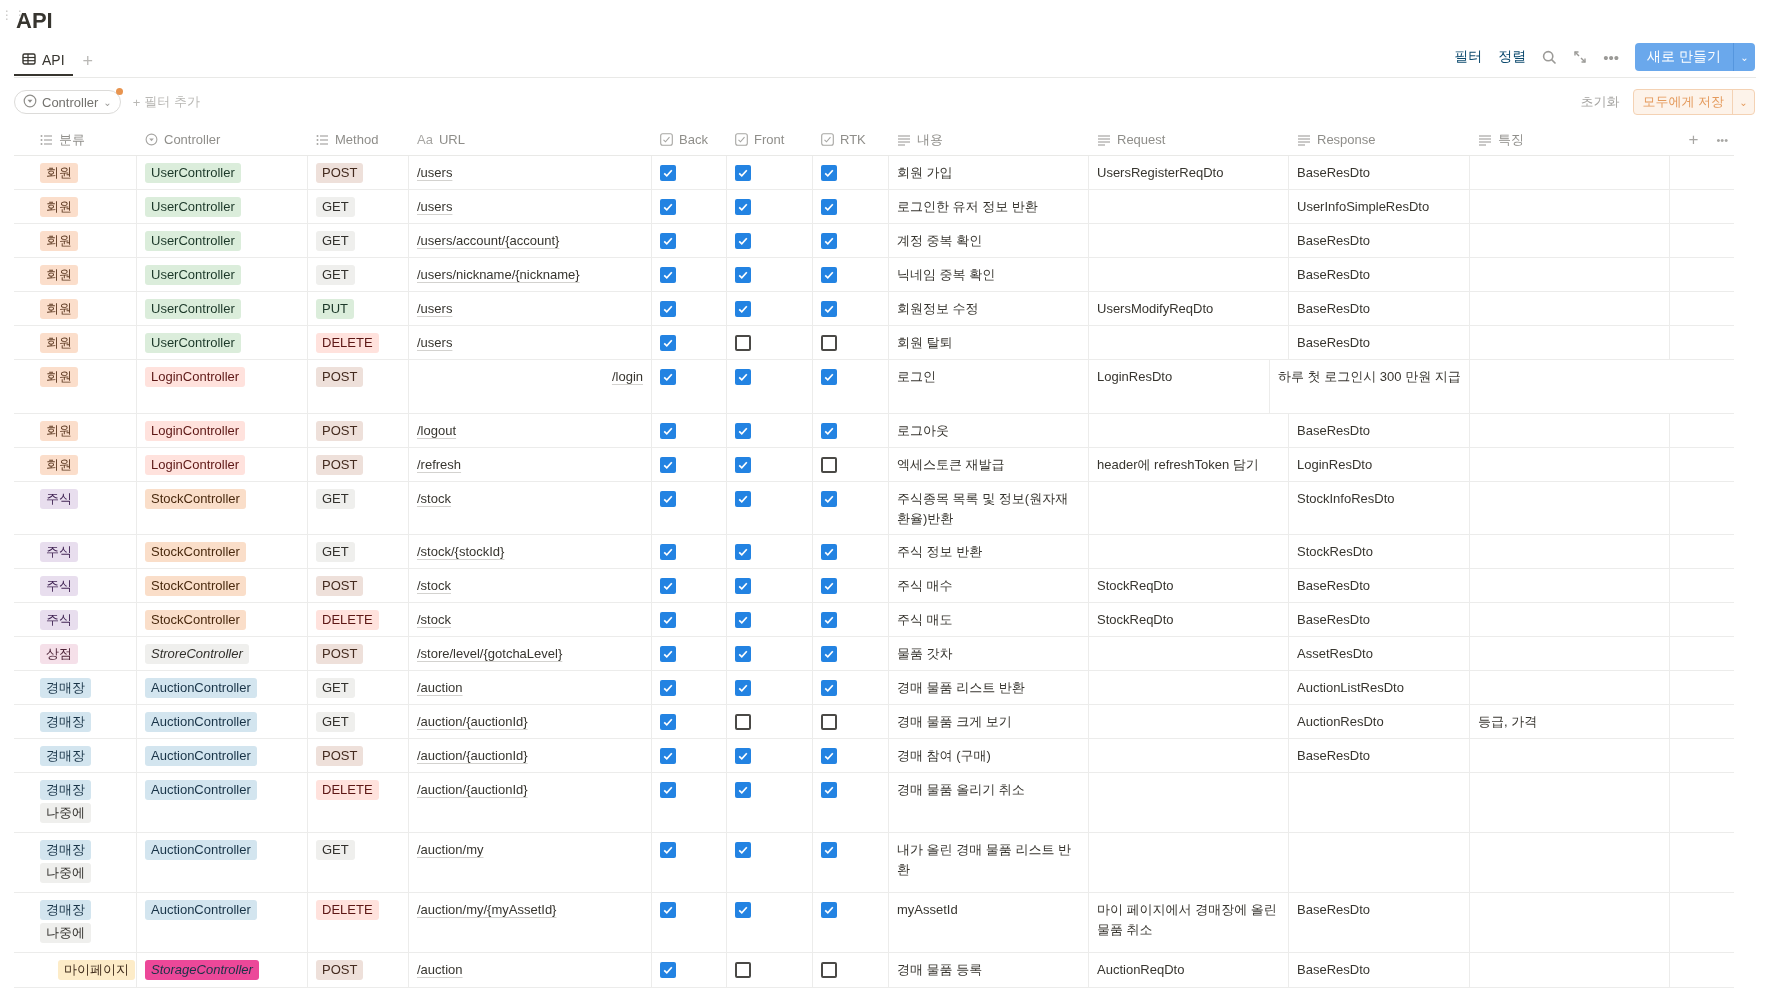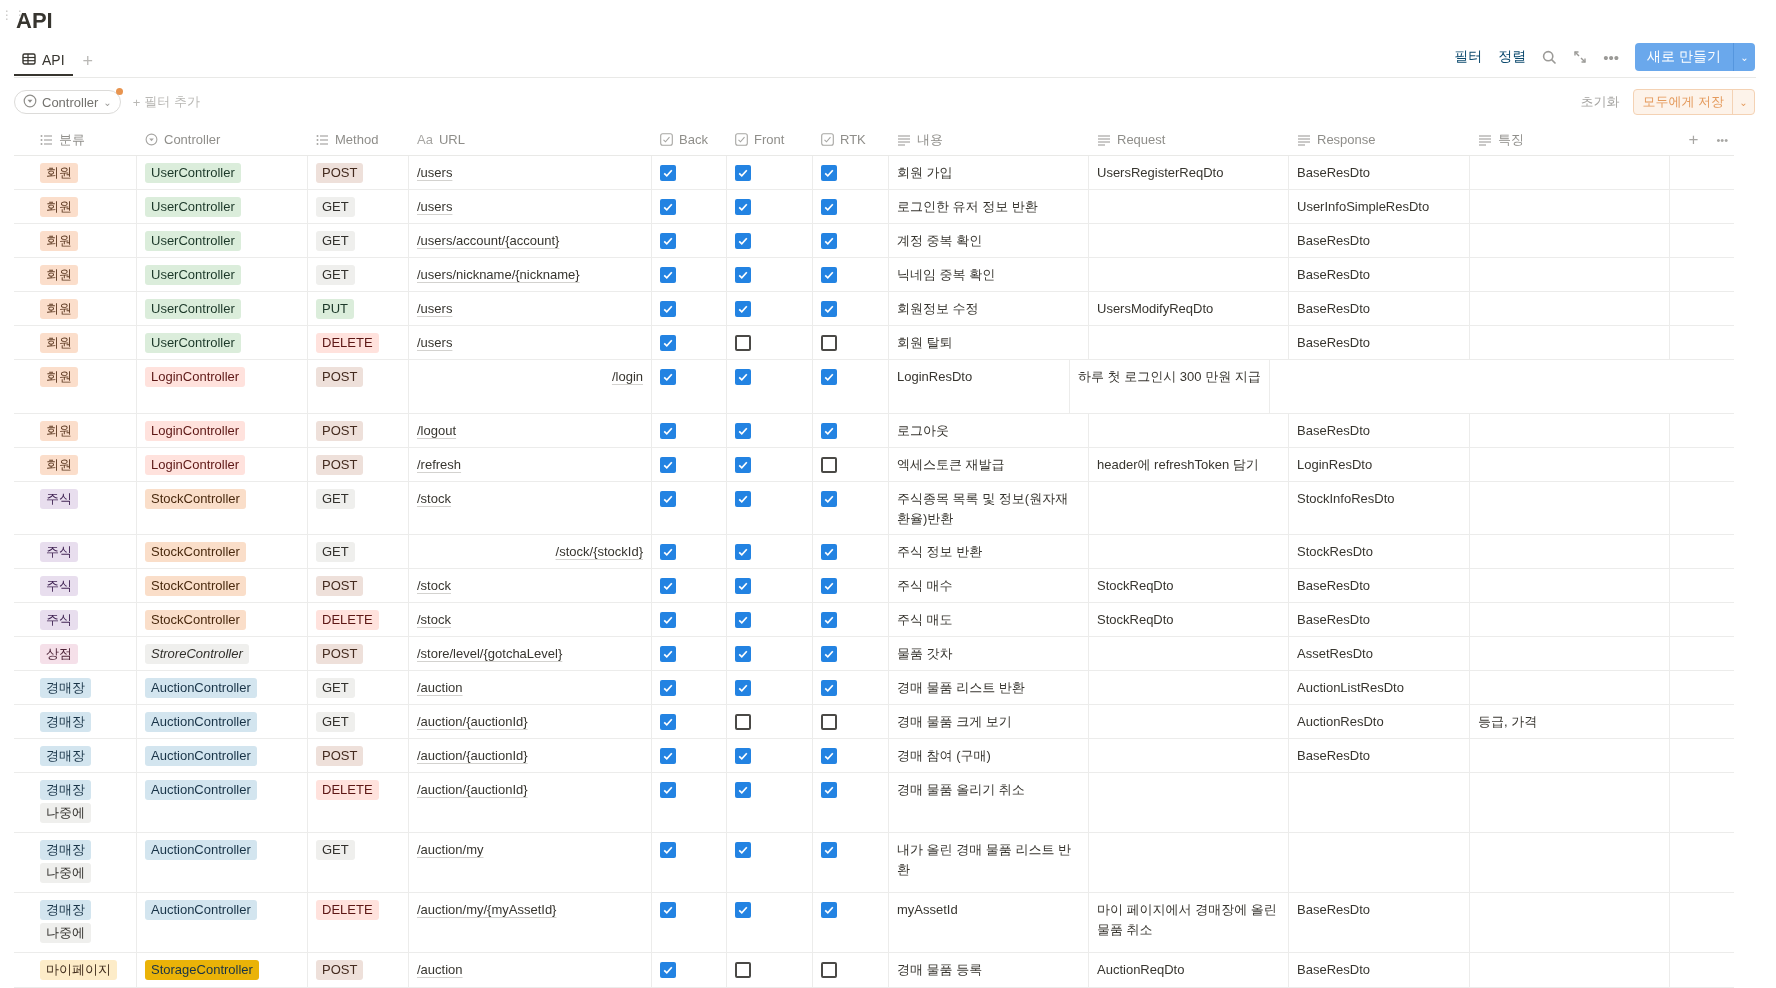--- a/index.html
+++ b/index.html
@@ -476,20 +476,21 @@
             </svg>
           </div>
         </div>
         <div class="cell" style="width: 76px; padding-left: 8px;">
           <div class="cb on">
             <svg viewBox="0 0 12 12">
               <polyline points="2.2,6.3 4.8,8.8 9.8,3.3" fill="none" stroke="#fff" stroke-width="1.7"></polyline>
             </svg>
           </div>
         </div>
+        <div class="cell" style="width: 200px;"><span>로그인</span></div>
         <div class="cell" style="width: 181px;"><span>LoginResDto</span></div>
         <div class="cell" style="width: 200px;"><span>하루 첫 로그인시 300 만원 지급</span></div>
         <div class="cell" style="width: 64px;"></div>
       </div>
       <div class="row" style="height: 34px;">
         <div class="cell" style="width: 123px; padding-left: 26px;">
           <div class="tag-stack">
             <span class="tag" style="background: rgb(251, 222, 203); color: rgb(94, 58, 34);">회원</span>
           </div>
         </div>
@@ -592,21 +593,21 @@
         <div class="cell" style="width: 64px;"></div>
       </div>
       <div class="row" style="height: 34px;">
         <div class="cell" style="width: 123px; padding-left: 26px;">
           <div class="tag-stack">
             <span class="tag" style="background: rgb(232, 222, 238); color: rgb(65, 36, 84);">주식</span>
           </div>
         </div>
         <div class="cell" style="width: 171px;"><span class="tag" style="background: rgb(250, 222, 201); color: rgb(73, 41, 14);">StockController</span></div>
         <div class="cell" style="width: 101px;"><span class="tag" style="background: rgb(239, 239, 237); color: rgb(50, 48, 44);">GET</span></div>
-        <div class="cell" style="width: 243px; text-align: right;"><span class="url">/stock/{stockId}</span></div>
+        <div class="cell" style="width: 243px;"><span class="url">/stock/{stockId}</span></div>
         <div class="cell" style="width: 75px; padding-left: 8px;">
           <div class="cb on">
             <svg viewBox="0 0 12 12">
               <polyline points="2.2,6.3 4.8,8.8 9.8,3.3" fill="none" stroke="#fff" stroke-width="1.7"></polyline>
             </svg>
           </div>
         </div>
         <div class="cell" style="width: 86px; padding-left: 8px;">
           <div class="cb on">
             <svg viewBox="0 0 12 12">
@@ -942,24 +943,24 @@
         </div>
         <div class="cell" style="width: 200px;"><span>myAssetId</span></div>
         <div class="cell" style="width: 200px;"><span>마이 페이지에서 경매장에 올린 물품 취소</span></div>
         <div class="cell" style="width: 181px;"><span>BaseResDto</span></div>
         <div class="cell" style="width: 200px;"><span></span></div>
         <div class="cell" style="width: 64px;"></div>
       </div>
       <div class="row" style="height: 35px;">
         <div class="cell" style="width: 123px; padding-left: 26px;">
           <div class="tag-stack">
-            <span class="tag" style="background: rgb(253, 236, 200); color: rgb(64, 44, 27);">마이페이지</span>
-          </div>
-        </div>
-        <div class="cell" style="width: 171px;"><span class="tag" style="background: #eab308; color: rgb(24, 51, 71);">StorageController</span></div>
+            <span class="tag" style="background: rgb(253, 236, 200); color: rgb(64, 44, 27); margin-left: 18px;">마이페이지</span>
+          </div>
+        </div>
+        <div class="cell" style="width: 171px;"><span class="tag" style="background: #ec4899; color: rgb(24, 51, 71); font-style: italic;">StorageController</span></div>
         <div class="cell" style="width: 101px;"><span class="tag" style="background: rgb(238, 224, 218); color: rgb(68, 42, 30);">POST</span></div>
         <div class="cell" style="width: 243px;"><span class="url">/auction</span></div>
         <div class="cell" style="width: 75px; padding-left: 8px;">
           <div class="cb on">
             <svg viewBox="0 0 12 12">
               <polyline points="2.2,6.3 4.8,8.8 9.8,3.3" fill="none" stroke="#fff" stroke-width="1.7"></polyline>
             </svg>
           </div>
         </div>
         <div class="cell" style="width: 86px; padding-left: 8px;">

